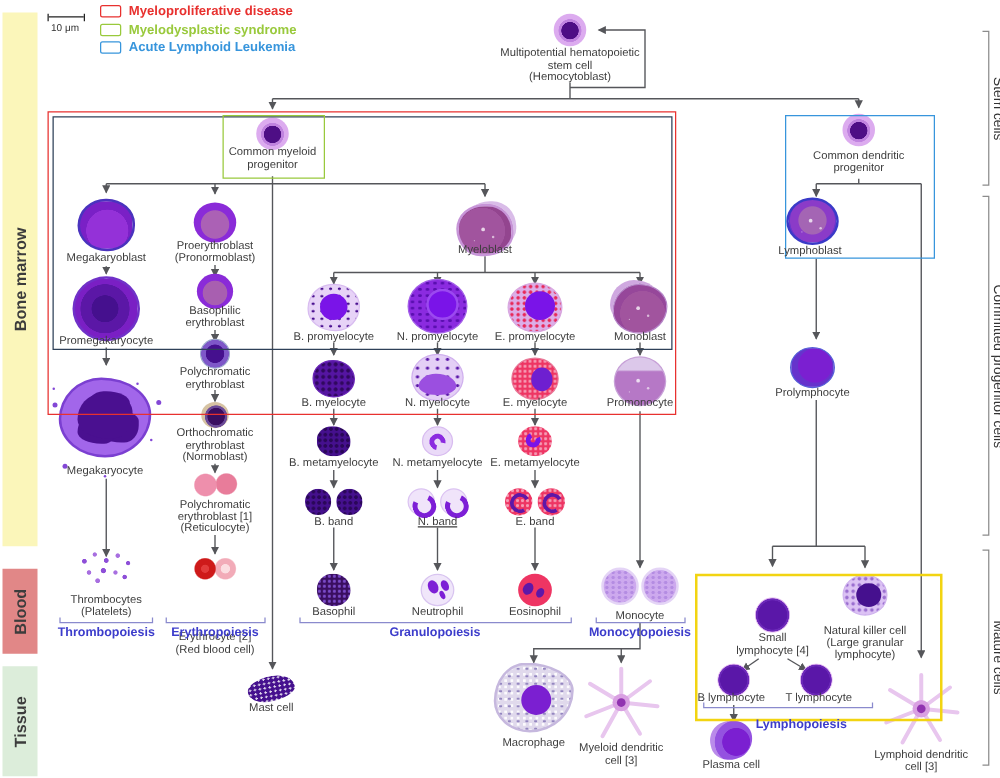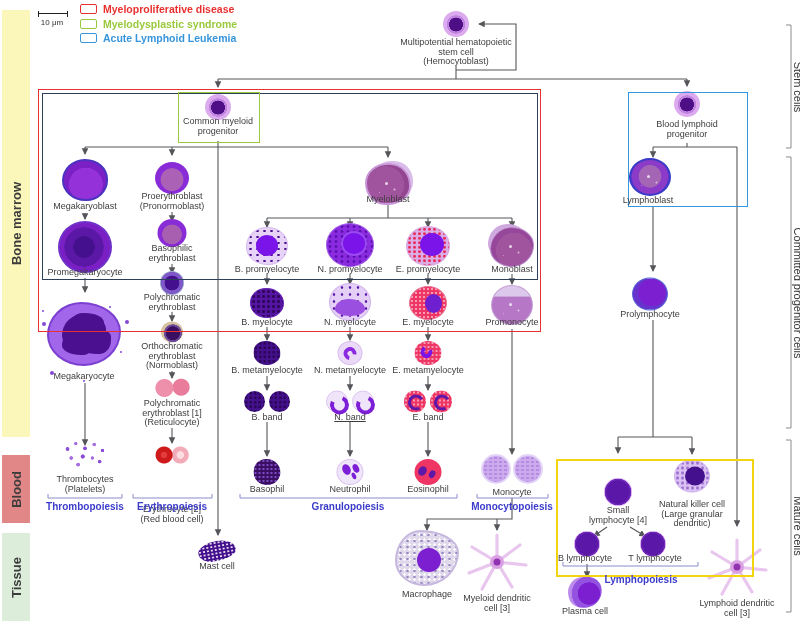--- a/index.html
+++ b/index.html
@@ -286,21 +286,21 @@
   <div class="nlabel" style="left: 456px; top: 38px;">
         <div>Multipotential hematopoietic</div>
         <div>stem cell</div>
         <div>(Hemocytoblast)</div>
       </div>
       <div class="nlabel" style="left: 218px; top: 117px;">
         <div>Common myeloid</div>
         <div>progenitor</div>
       </div>
       <div class="nlabel" style="left: 687px; top: 120px;">
-        <div>Blood lymphoid</div>
+        <div>Common dendritic</div>
         <div>progenitor</div>
       </div>
       <div class="nlabel" style="left: 85px; top: 202px;">
         <div>Megakaryoblast</div>
       </div>
       <div class="nlabel" style="left: 172px; top: 192px;">
         <div>Proerythroblast</div>
         <div>(Pronormoblast)</div>
       </div>
       <div class="nlabel" style="left: 388px; top: 195px;">
@@ -408,21 +408,21 @@
       <div class="nlabel" style="left: 650px; top: 310px;">
         <div>Prolymphocyte</div>
       </div>
       <div class="nlabel" style="left: 618px; top: 506px;">
         <div>Small</div>
         <div>lymphocyte [4]</div>
       </div>
       <div class="nlabel" style="left: 692px; top: 500px;">
         <div>Natural killer cell</div>
         <div>(Large granular</div>
-        <div>dendritic)</div>
+        <div>lymphocyte)</div>
       </div>
       <div class="nlabel" style="left: 585px; top: 554px;">
         <div>B lymphocyte</div>
       </div>
       <div class="nlabel" style="left: 655px; top: 554px;">
         <div>T lymphocyte</div>
       </div>
       <div class="nlabel" style="left: 585px; top: 607px;">
         <div>Plasma cell</div>
       </div>

